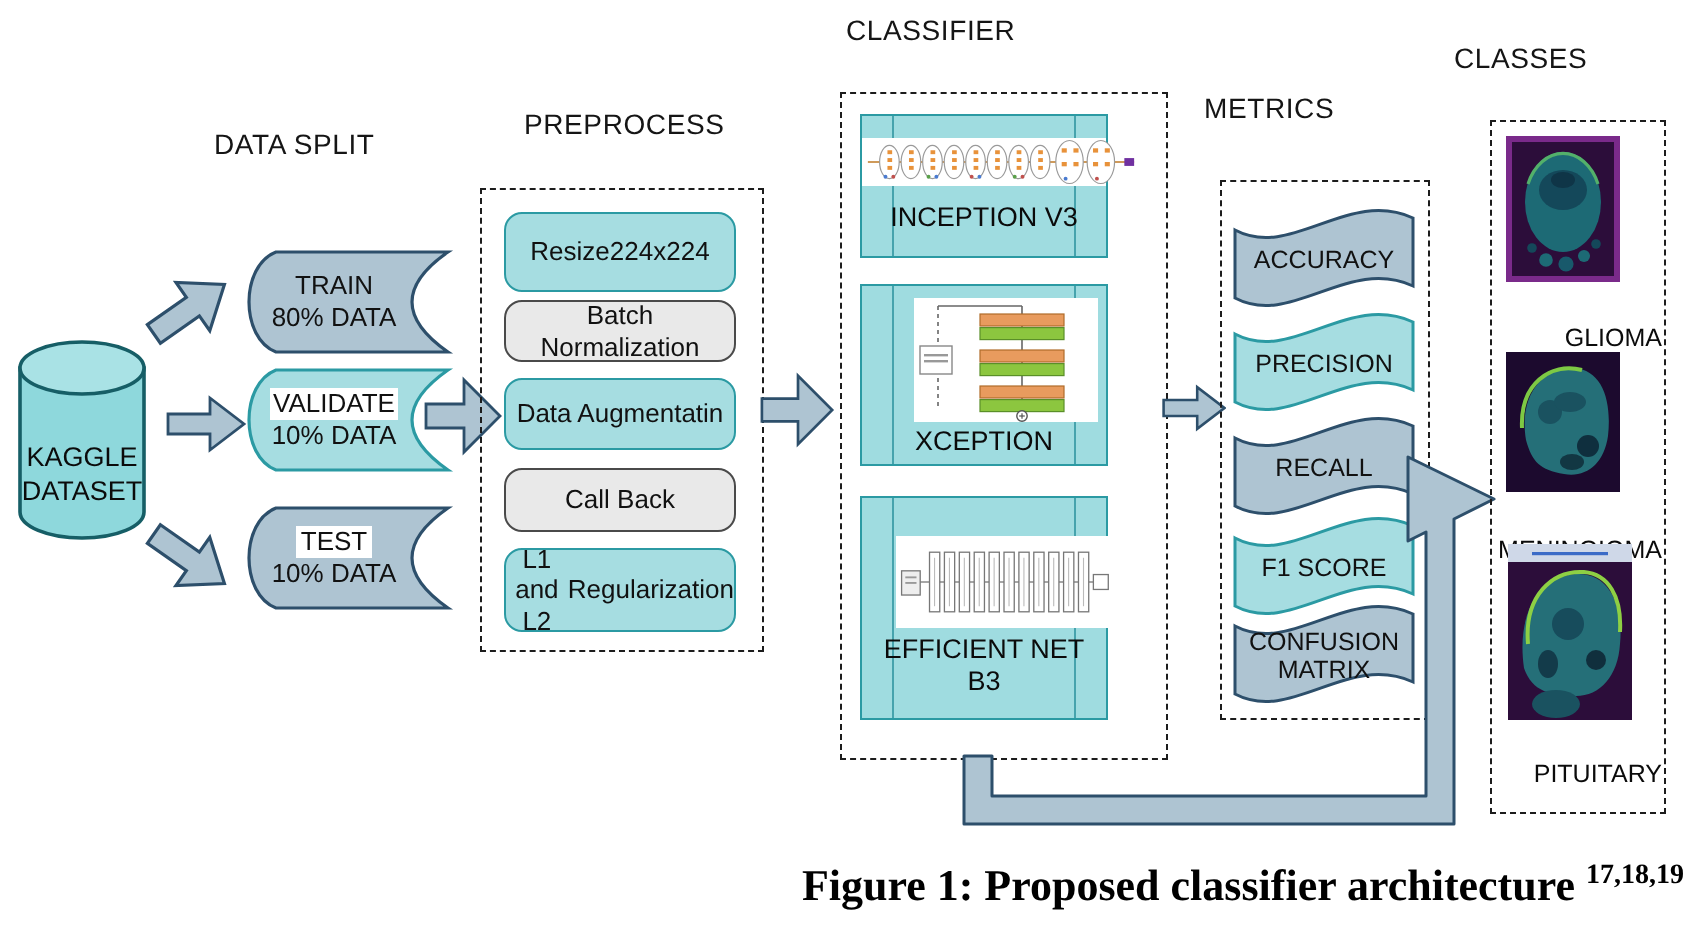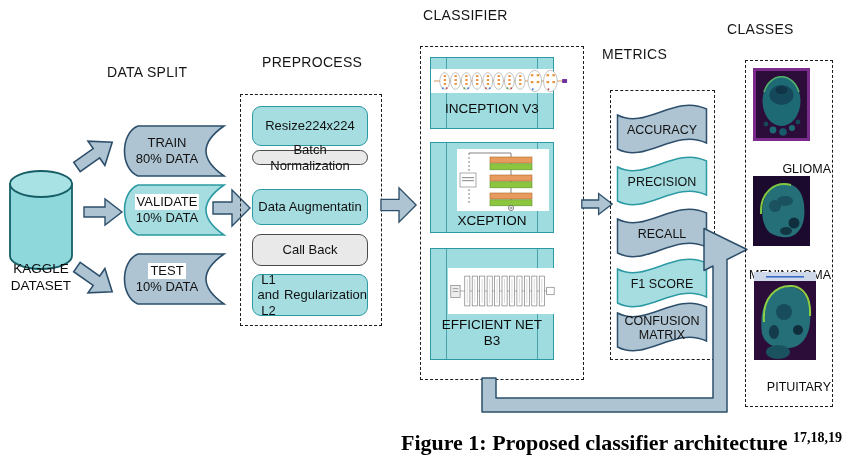--- a/index.html
+++ b/index.html
@@ -5,21 +5,21 @@
   html,body { margin:0; padding:0; background:#fff; }
   .canvas {
     position:relative; width:842px; height:467px; background:#fff;
     font-family:"Liberation Sans", sans-serif; color:#111; overflow:hidden;
   }
   .abs { position:absolute; }
   .sec-title { font-size:14px; text-align:left; letter-spacing:.3px; color:#151515; }
   .dashed-box { position:absolute; border:1.6px dashed #1c1c1c; background:transparent; }
 
   
-  .cyl-text { position:absolute; width:100%; text-align:center; font-size:13.5px; line-height:17px; top:52px; color:#0b0b0b;margin-top:40px; }
+  .cyl-text { position:absolute; width:100%; text-align:center; font-size:13.5px; line-height:17px; top:52px; color:#0b0b0b; }
 
   
   .split { position:absolute; width:112px; height:54px; }
   .split svg { position:absolute; inset:0; }
   .split .txt { position:absolute; inset:0; display:flex; flex-direction:column; justify-content:center; align-items:center; font-size:13px; line-height:16px; padding-right:14px; }
   .split .hl { background:#fff; padding:0 2px; }
 
   
   .step { position:absolute; left:252px; width:116px; border-radius:9px; display:flex; justify-content:center; align-items:center; font-size:13px; line-height:15.5px; text-align:center; box-sizing:border-box; }
   .step.teal { background:#a6dde1; border:1.6px solid #2b9aa3; }
@@ -123,21 +123,21 @@
     <svg width="40" height="44" viewBox="0 0 40 44">
         <use href="#arrowBig" fill="#aec4d2" stroke="#2d4f6b" stroke-width="1.4"></use>
       </svg>
   </div>
 
   <div class="dashed-box" style="left:240px;top:94px;width:140px;height:230px"></div>
   <div class="step teal" style="top:106px;height:40px">
     <div>Resize</div>
     <div>224x224</div>
   </div>
-  <div class="step gray" style="top:150px;height:15px">
+  <div class="step gray" style="top:150px;height:31px">
     <div>Batch Normalization</div>
   </div>
   <div class="step teal" style="top:189px;height:36px">
     <div>Data Augmentatin</div>
   </div>
   <div class="step gray" style="top:234px;height:32px">
     <div>Call Back</div>
   </div>
   <div class="step teal" style="top:274px;height:42px">
     <div>L1 and L2</div>

